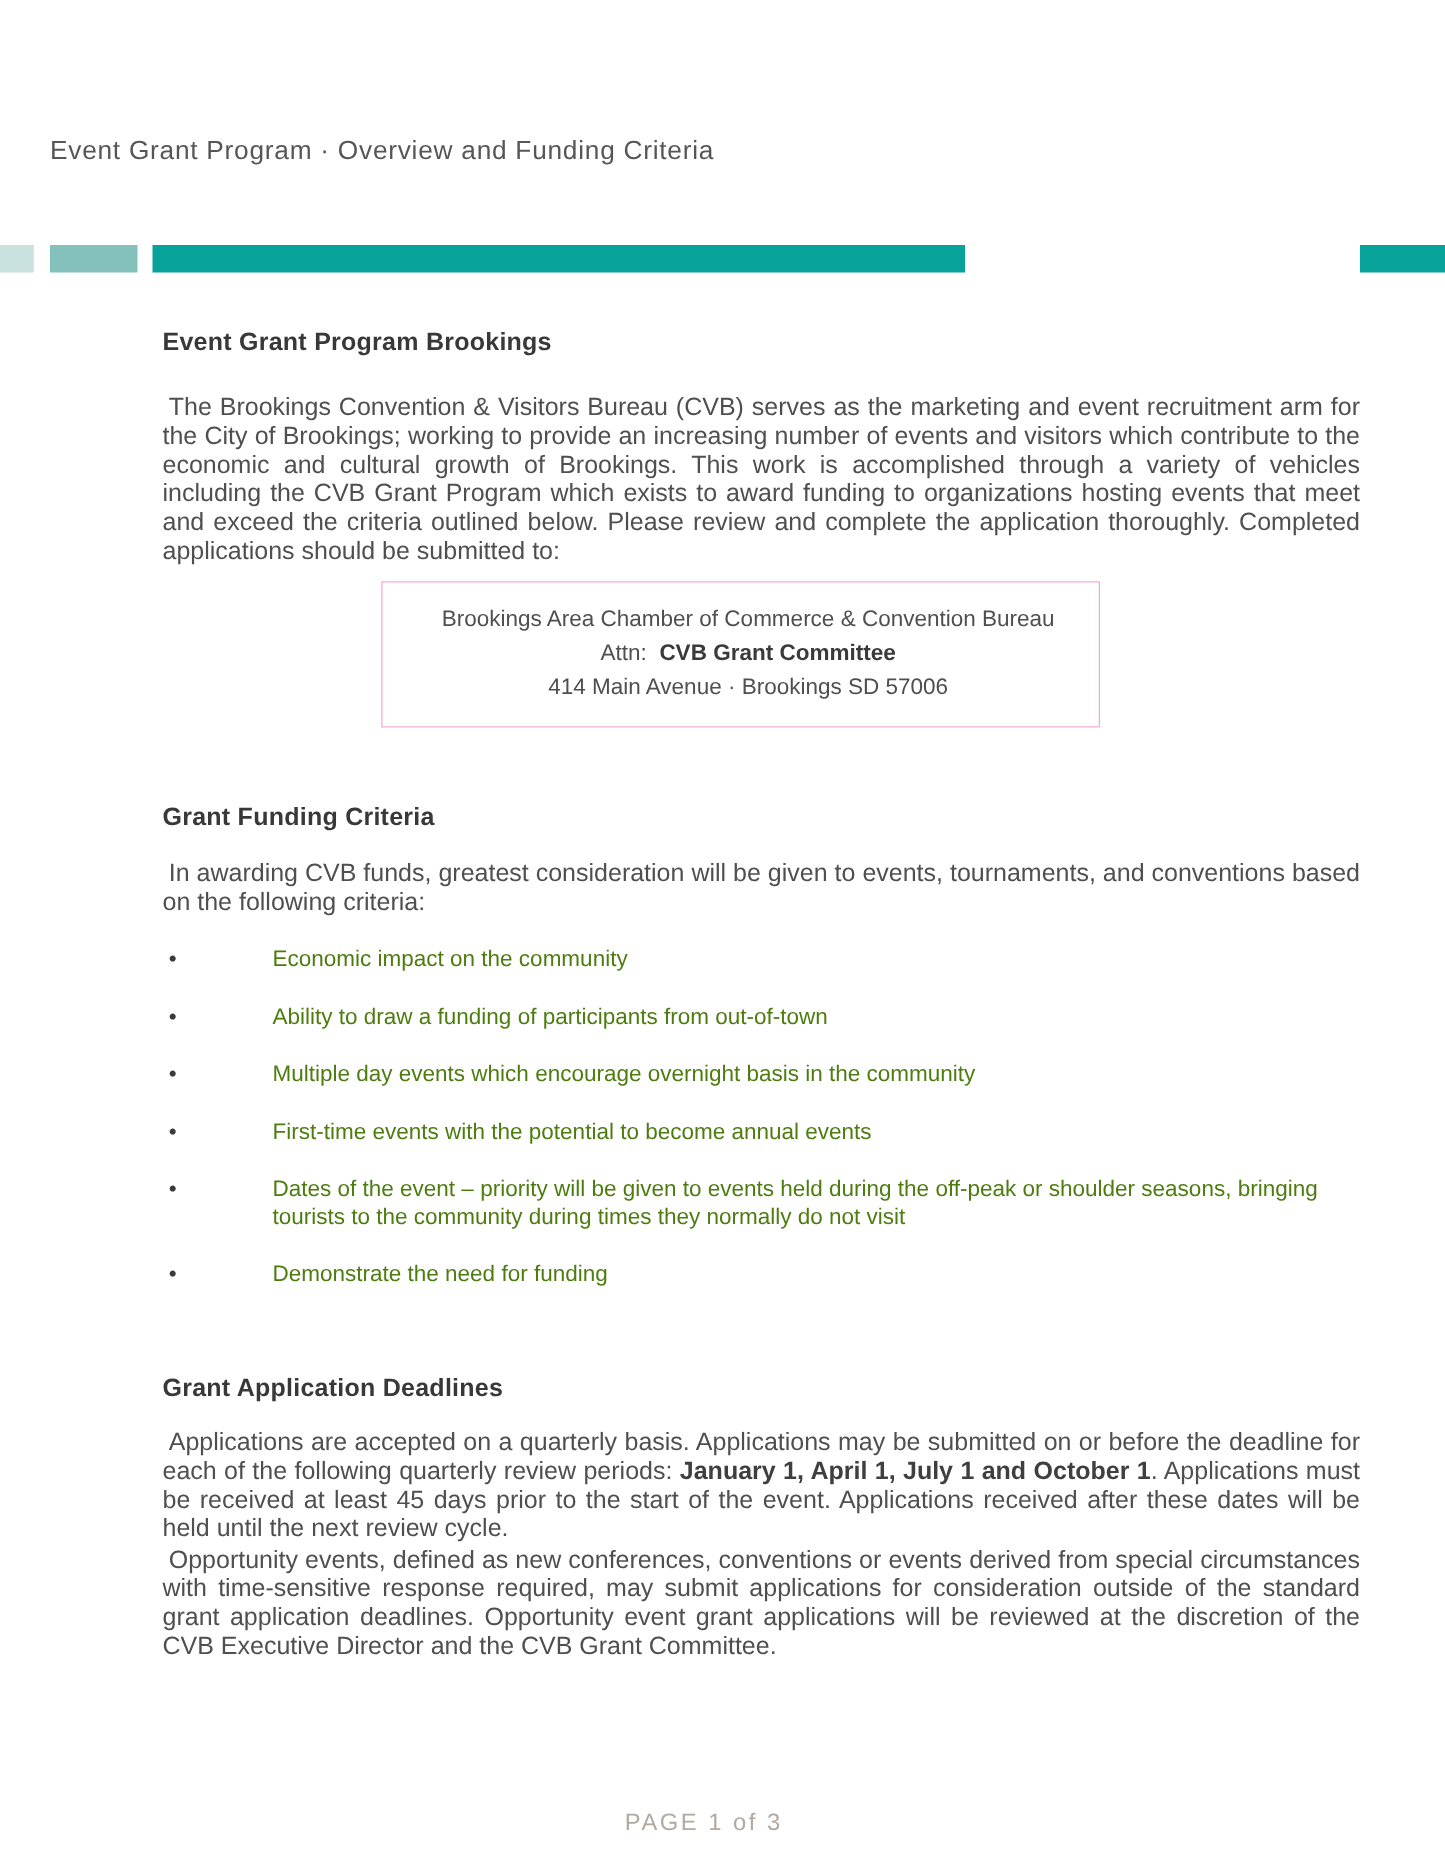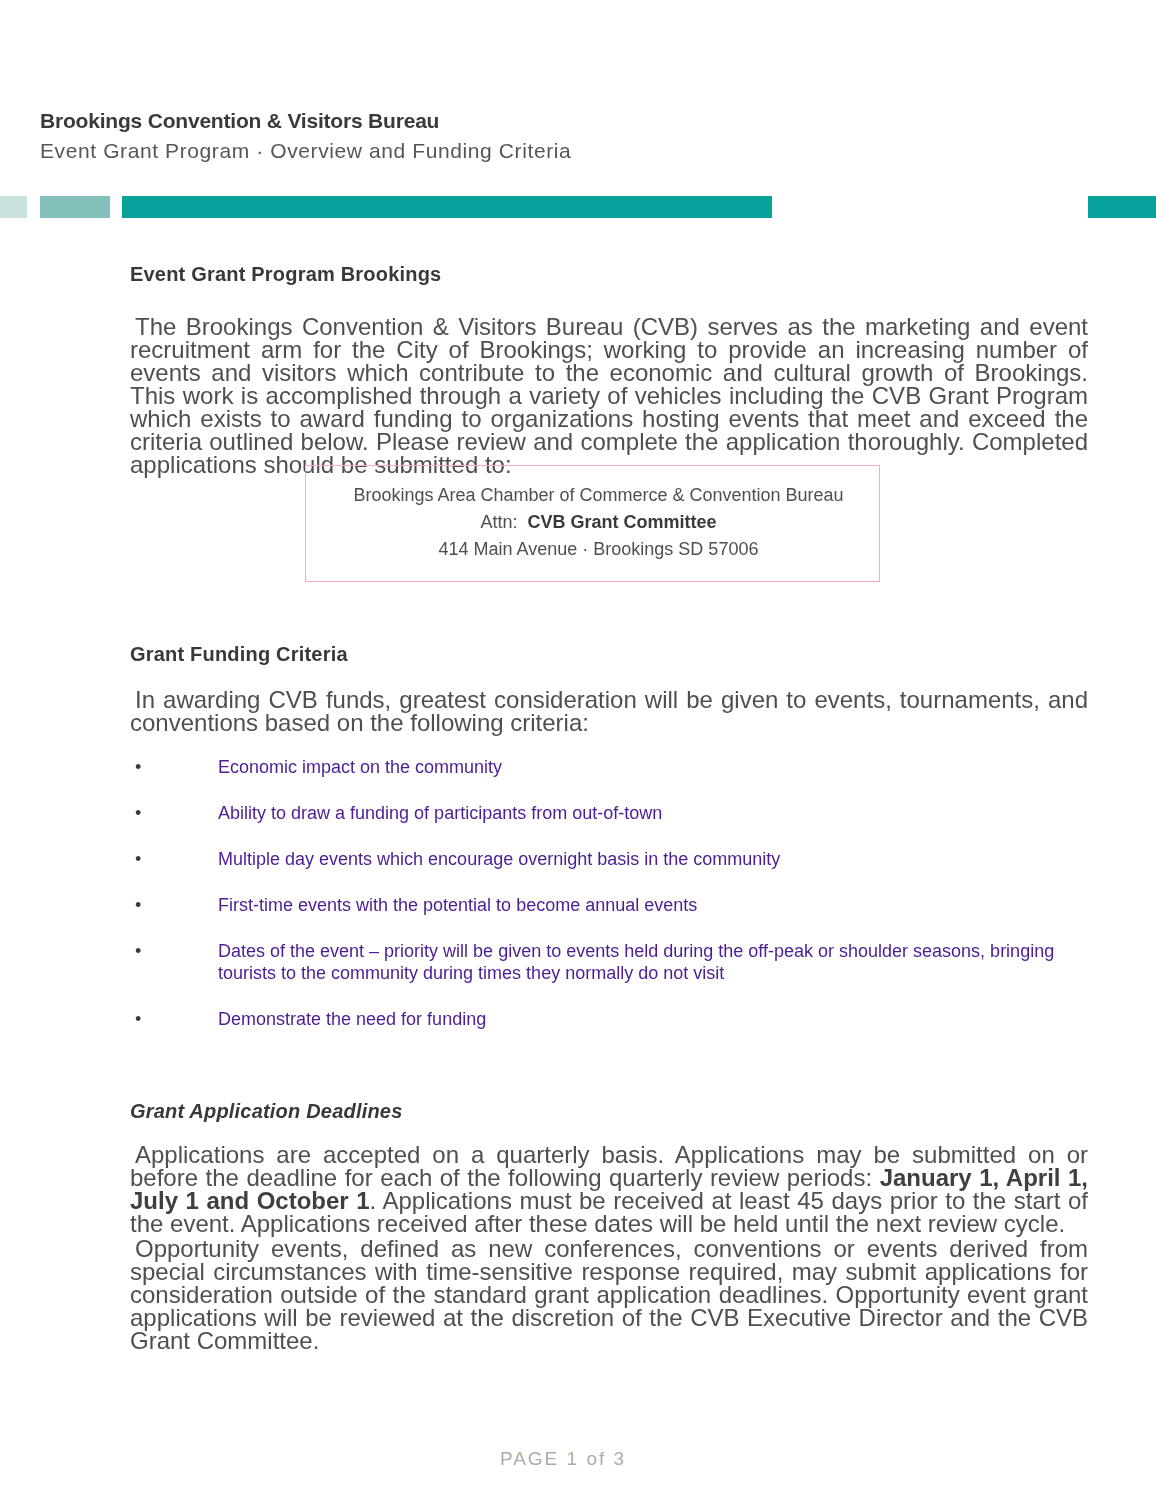--- a/index.html
+++ b/index.html
@@ -60,60 +60,59 @@
     color:#0e9d96; white-space:nowrap;
   }
   
   .content { position:absolute; left:130px; top:0; width:958px; }
   .section-heading {
     position:absolute; left:0; margin:0;
     font-size:20px; font-weight:600; color:#383838; letter-spacing:0.2px;
   }
   .h-overview  { top:263px; }
   .h-funding   { top:643px; }
-  .h-deadlines { top:1100px;font-style:italic; }
+  .h-deadlines { top:1100px; }
   .para {
     position:absolute; left:0; width:958px; margin:0;
-    font-size:24px; line-height:23px; color:#4f4f4f;
+    font-size:20px; line-height:23px; color:#4f4f4f;
     text-align:justify; text-indent:5px;
   }
   .p-overview   { top:315px; }
   .p-funding    { top:688px; }
   .p-deadlines1 { top:1143px; }
   .p-deadlines2 { top:1237px; }
   .bold-inline { font-weight:700; color:#3f3f3f; }
   
   .address-box {
     position:absolute; left:175px; top:465px; width:521px;
     border:1px solid #f9a8d4; padding:16px 20px 18px 32px;
     text-align:center; font-size:18px; line-height:27px; color:#4f4f4f;
   }
   .address-box .bold-inline { color:#3a3a3a; }
   .attn-label { margin-right:10px; }
   
   .bullet-list { position:absolute; left:0; top:756px; width:958px; }
   .bullet-row { display:flex; align-items:flex-start; padding-left:5px; margin-bottom:24px; }
   .bullet-glyph { width:83px; flex:0 0 83px; font-size:18px; line-height:22px; color:#3a3a3a; }
-  .bullet-text { flex:1; font-size:18px; line-height:22px; color:#4c1d95; }
+  .bullet-text { flex:1; font-size:18px; line-height:22px; color:#4d7c0f; }
   .bullet-row.two-line { margin-bottom:24px; }
   
   .page-footer {
     position:absolute; left:0; right:74px; top:1448px;
     text-align:center; font-size:19px; letter-spacing:2px;
     color:#b2a9a0;
     padding-left:44px;
   }
 </style>
 </head>
 <body>
 
 <div class="page">
 
   <div class="doc-header">
-    <p class="doc-title">Brookings Convention &amp; Visitors Bureau</p>
     <p class="doc-subtitle">Event Grant Program · Overview and Funding Criteria</p>
   </div>
 
   <div class="band-sq-light"></div>
   <div class="band-sq-med"></div>
   <div class="band-main"></div>
   <div class="band-right"></div>
 
 
   <div class="content">

